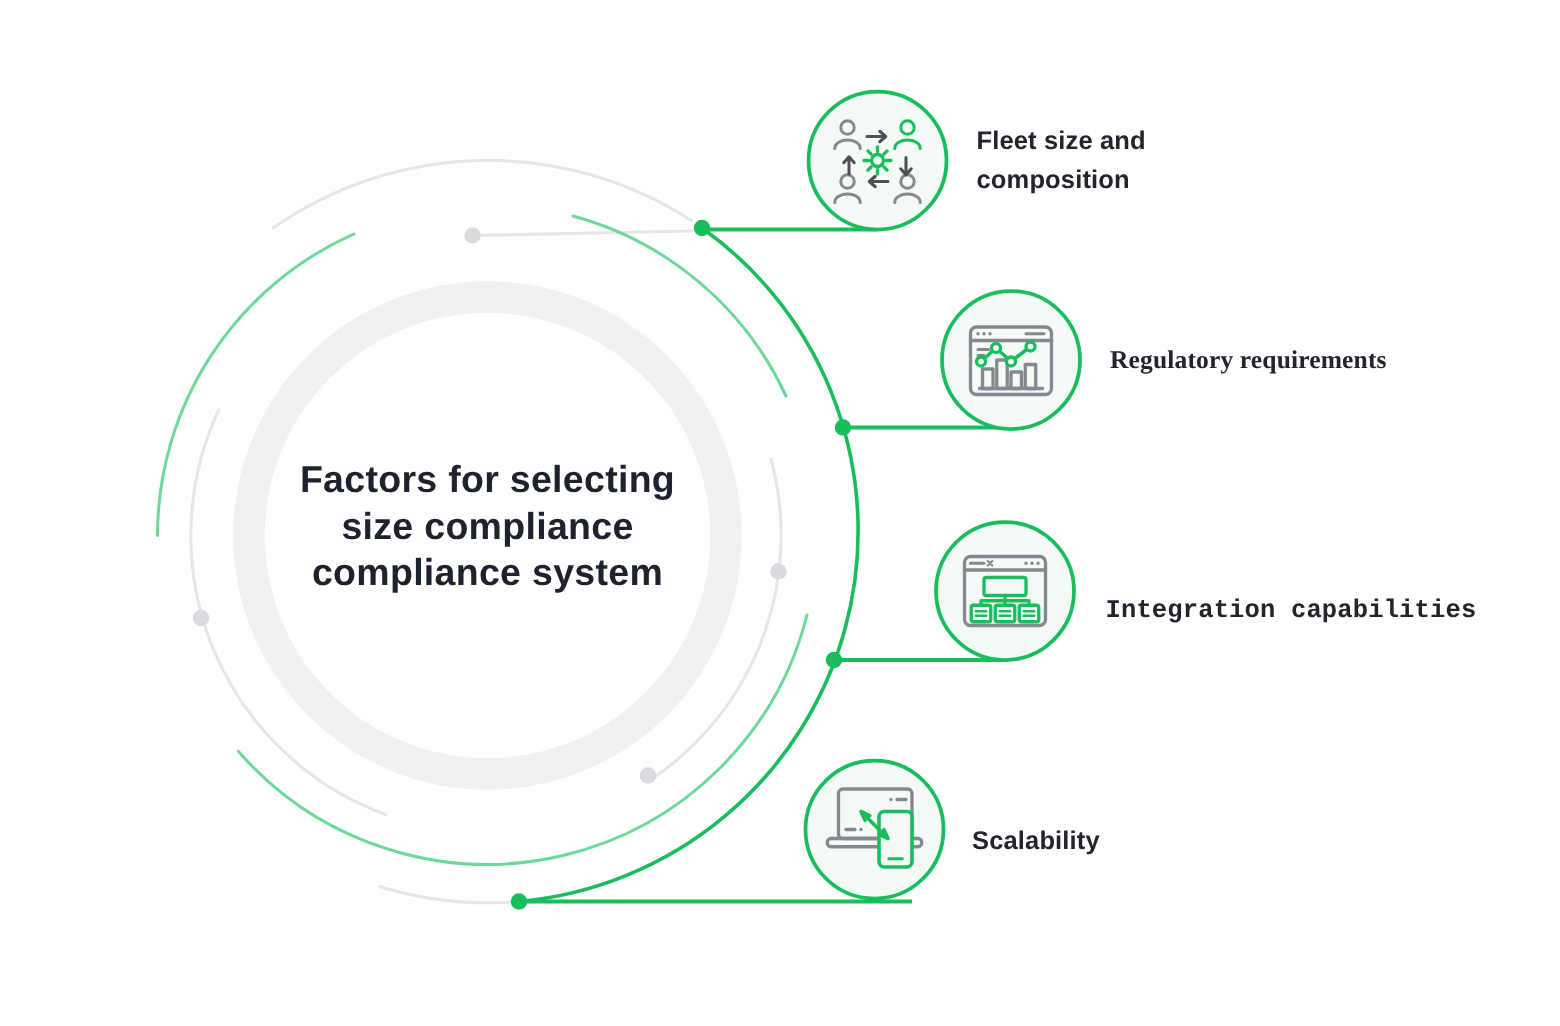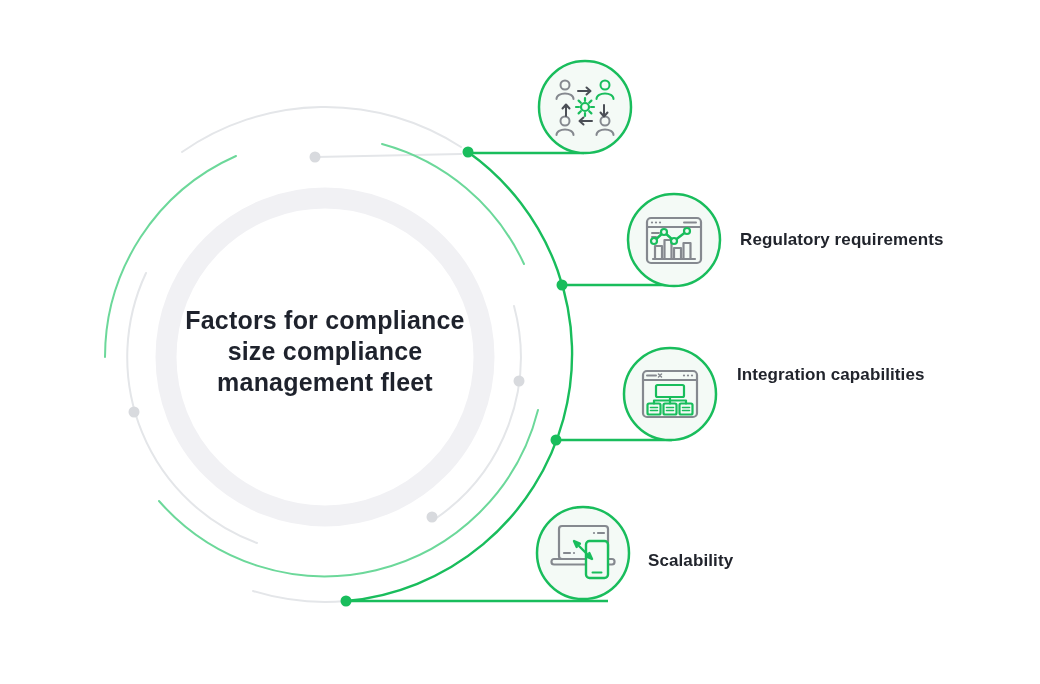--- a/index.html
+++ b/index.html
@@ -4,22 +4,22 @@
 <style>
   html,body{margin:0;padding:0;background:#fff;}
   .stage{position:relative;width:1040px;height:684px;background:#ffffff;overflow:hidden;
          font-family:"Liberation Sans", sans-serif;}
   .stage svg{position:absolute;left:0;top:0;}
   .title{position:absolute;left:140px;top:305px;width:370px;text-align:center;
          font-weight:700;font-size:25px;line-height:31px;color:#1e222c;letter-spacing:.2px;}
   .label{position:absolute;font-weight:700;font-size:17px;line-height:26px;color:#21242c;
          letter-spacing:.1px;white-space:nowrap;}
   .lbl-1{left:651px;top:81px;}
-  .lbl-2{left:740px;top:227px;}
-  .lbl-3{left:737px;top:362px;}
+  .lbl-2{left:740px;top:227px;font-family:Liberation Serif, serif;}
+  .lbl-3{left:737px;top:395px;font-family:Liberation Mono, monospace;}
   .lbl-4{left:648px;top:548px;}
 </style>
 </head>
 <body>
 
 <div class="stage">
 
   <svg width="1040" height="684" viewBox="0 0 1040 684" fill="none">
 
     <circle cx="325" cy="357" r="159" stroke="#f1f1f4" stroke-width="21" fill="none"></circle>
@@ -170,25 +170,29 @@
       </g>
       <g>
         <rect x="3" y="-12" width="22" height="37" rx="3.5" fill="#f4faf6" stroke="#19bd5c" stroke-width="2.4"></rect>
         <path d="M9.5 19.5 H18.5" stroke="#19bd5c" stroke-width="2"></path>
       </g>
       <path d="M-6.3 -6.1 L-9 -12 L-3.1 -9.3 M-9 -12 L9 6 M6.3 0.1 L9 6 L3.1 3.3" stroke="#19bd5c" stroke-width="2.4"></path>
     </g>
   </svg>
 
   <div class="title">
-    <div>Factors for compliance</div>
+    <div>Factors for selecting</div>
     <div>size compliance</div>
-    <div>management fleet</div>
-  </div>
-
+    <div>compliance system</div>
+  </div>
+
+  <div class="label lbl-1">
+    <div>Fleet size and</div>
+    <div>composition</div>
+  </div>
   <div class="label lbl-2">
     <div>Regulatory requirements</div>
   </div>
   <div class="label lbl-3">
     <div>Integration capabilities</div>
   </div>
   <div class="label lbl-4">
     <div>Scalability</div>
   </div>
 

